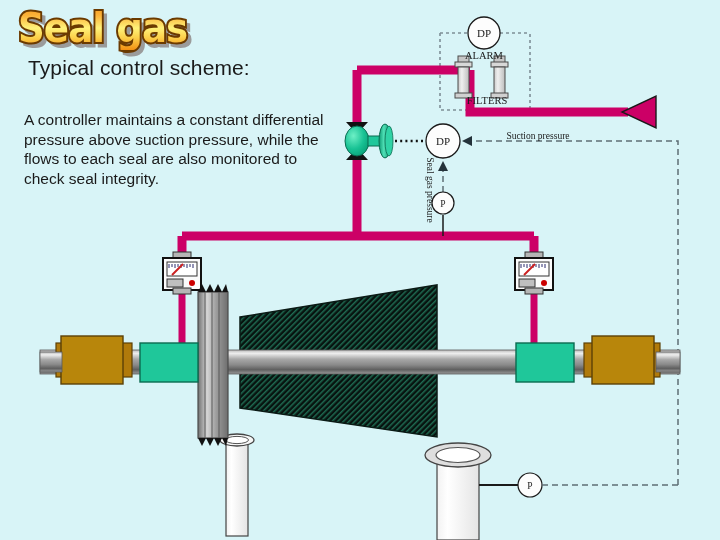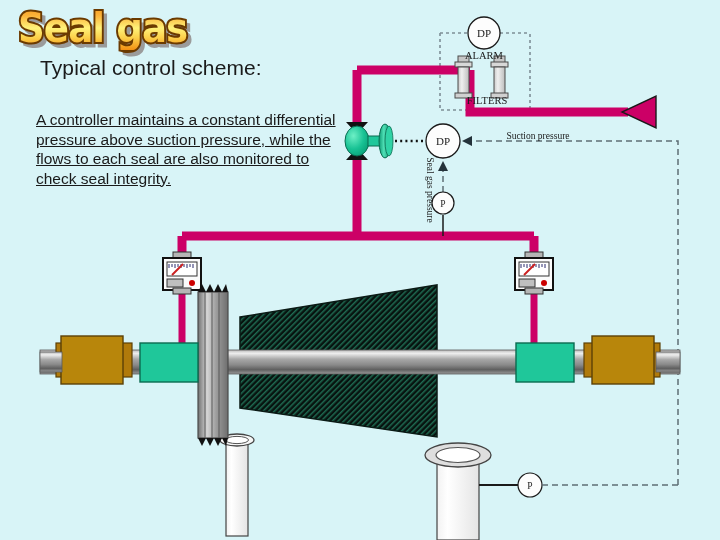--- a/index.html
+++ b/index.html
@@ -37,33 +37,32 @@
   #wordart .fill{
     position:absolute;left:0;top:0;
     background:linear-gradient(180deg,#f79a1e 0%,#fbb33a 22%,#fff27a 50%,#fcd04a 72%,#f28f12 100%);
     -webkit-background-clip:text;
     background-clip:text;
     color:transparent;
     -webkit-text-fill-color:transparent;
   }
 
   
-  .txt{position:absolute;color:#1a1a1a;margin-left:12px;}
+  .txt{position:absolute;color:#1a1a1a;}
   #subtitle{
     left:28px;top:56px;
     font-size:21px;
     letter-spacing:0.1px;
     white-space:nowrap;
   }
   #body-para{
     left:24px;top:110px;
     width:308px;
     font-size:15.5px;
     line-height:19.5px;
-    text-decoration:underline;
   }
 
   
   .lbl{font-family:"Liberation Serif", serif;fill:#1a1a1a;}
 </style>
 </head>
 <body style="background: rgb(216, 244, 247);">
 
 <div id="stage">
 

